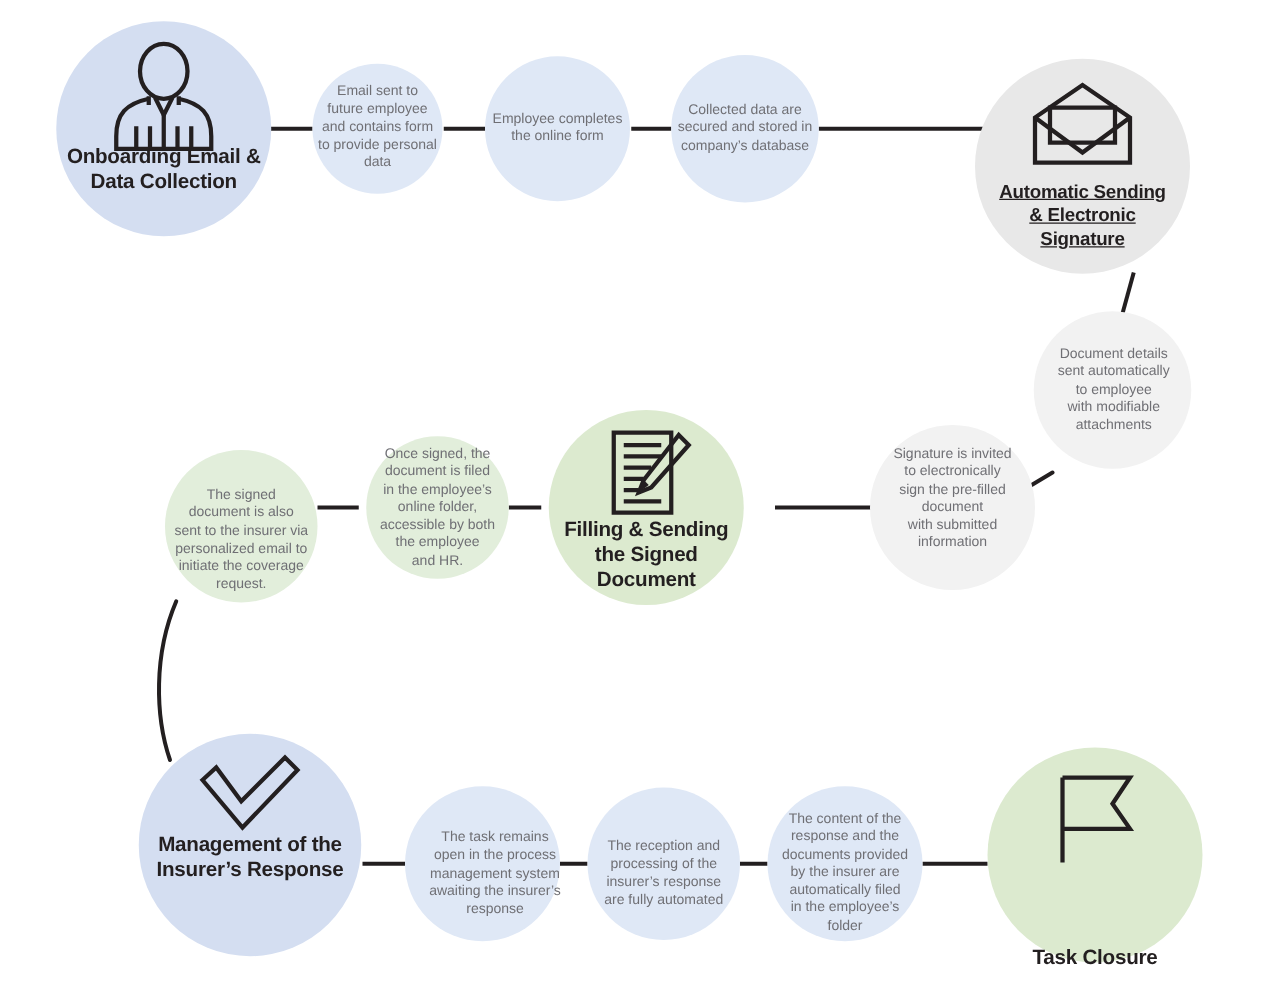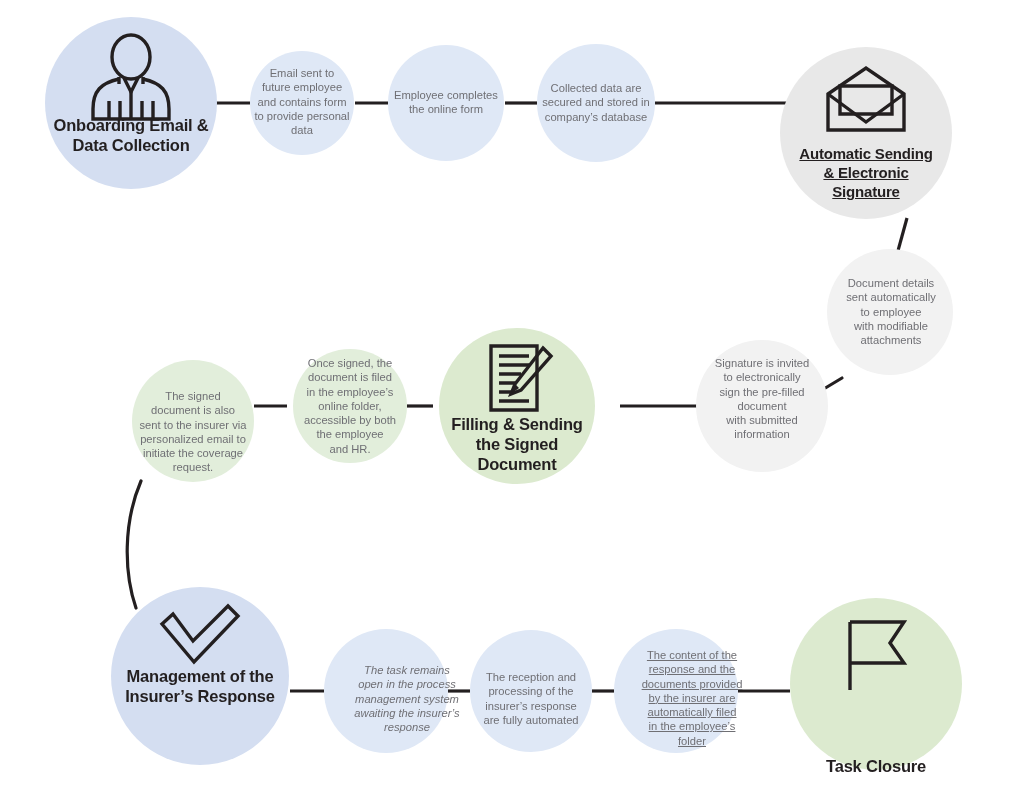--- a/index.html
+++ b/index.html
@@ -212,36 +212,36 @@
     <div>personalized email to</div>
     <div>initiate the coverage</div>
     <div>request.</div>
   </div>
 
   <div class="title-wrap" style="left:88px; top:666px; width:224px;">
     <div>Management of the</div>
     <div>Insurer’s Response</div>
   </div>
 
-  <div class="txt-wrap" style="left:344px; top:663px; width:126px;font-style:italic;">
+  <div class="txt-wrap" style="left:333px; top:663px; width:126px;">
     <div>The task remains</div>
     <div>open in the process</div>
     <div>management system</div>
     <div>awaiting the insurer’s</div>
     <div>response</div>
   </div>
 
   <div class="txt-wrap" style="left:467px; top:670px; width:128px;">
     <div>The reception and</div>
     <div>processing of the</div>
     <div>insurer’s response</div>
     <div>are fully automated</div>
   </div>
 
-  <div class="txt-wrap" style="left:629px; top:648px; width:126px;text-decoration:underline;">
+  <div class="txt-wrap" style="left:613px; top:648px; width:126px;">
     <div>The content of the</div>
     <div>response and the</div>
     <div>documents provided</div>
     <div>by the insurer are</div>
     <div>automatically filed</div>
     <div>in the employee’s</div>
     <div>folder</div>
   </div>
 
   <div class="title-wrap" style="left:786px; top:716px; width:180px;margin-top:40px;">

